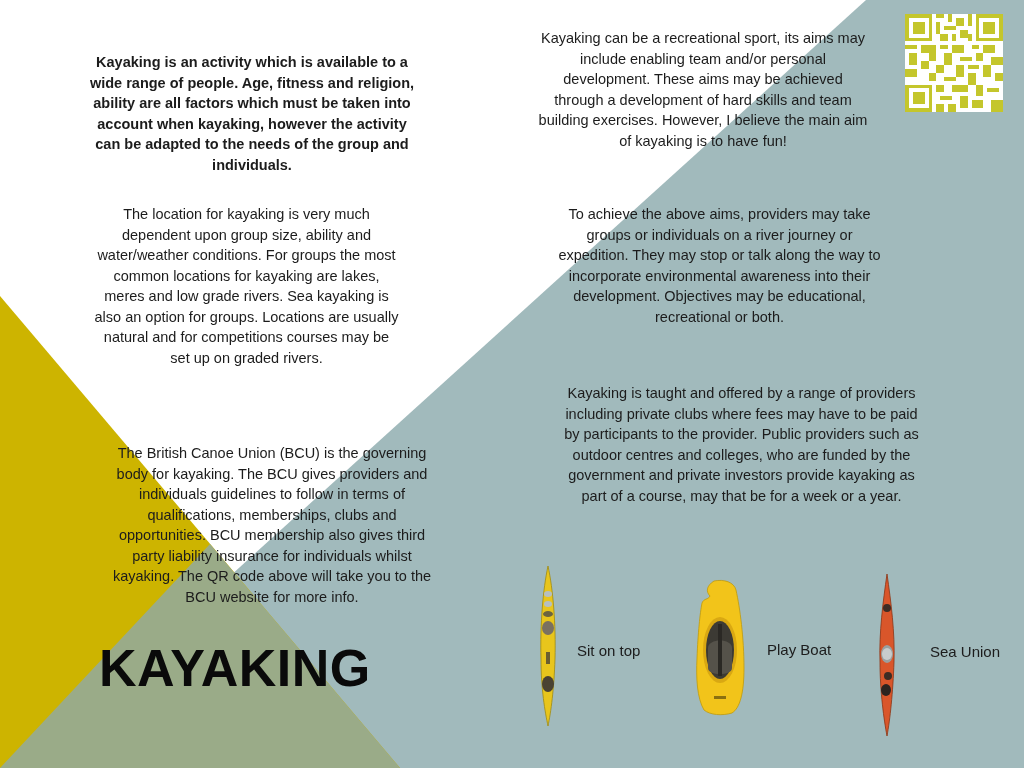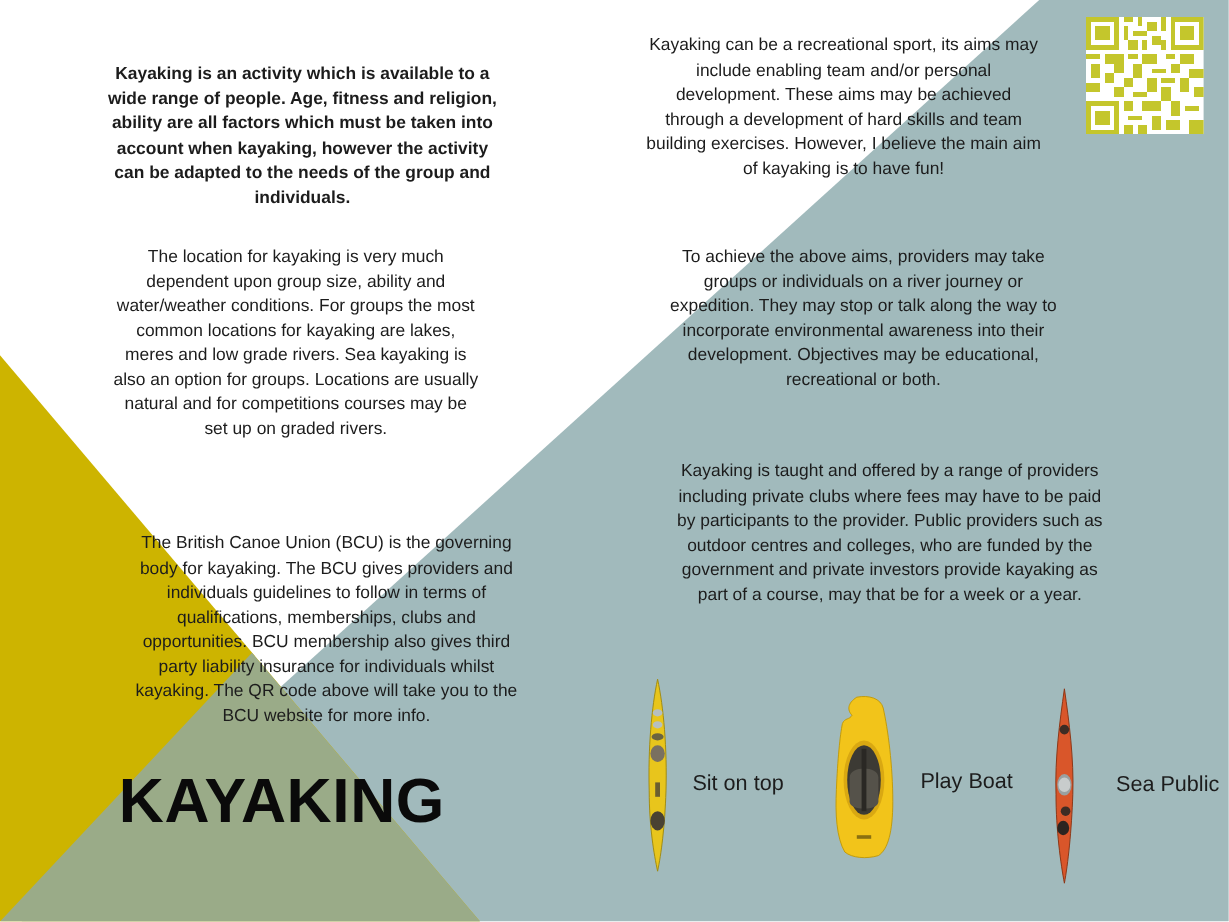--- a/index.html
+++ b/index.html
@@ -2,21 +2,21 @@
 <html><head>
 <meta charset="utf-8">
 <style>
   html, body { margin:0; padding:0; }
   body { width:1024px; height:768px; position:relative; overflow:hidden; background:#ffffff; font-family:"Liberation Sans", "DejaVu Sans", sans-serif; color:#1a1a1a; }
   .bg { position:absolute; left:0; top:0; width:1024px; height:768px; }
   .txt { position:absolute; font-size:14.5px; line-height:20.5px; color:#1c1c1c; margin:0;text-align:center; }
   .title { position:absolute; left:99px; top:635px; font-size:52px; font-weight:bold; letter-spacing:0.5px; color:#0a0a0a; margin:0; line-height:66px; }
   .qr { position:absolute; left:905px; top:14px; width:98px; height:98px; }
   .kayak { position:absolute; }
-  .label { position:absolute; font-size:18px; color:#1c1c1c; }
+  .label { position:absolute; font-size:15px; color:#1c1c1c; }
 </style>
 </head>
 <body>
 
 <svg class="bg" viewBox="0 0 1024 768" width="1024" height="768">
   <polygon points="866,0 1024,0 1024,768 18,768" fill="#a1babc"></polygon>
   <polygon points="0,296 400,768 0,768" fill="#cdb400"></polygon>
   <polygon points="0,768 400,768 210,544" fill="#9aab88"></polygon>
 </svg>
 
@@ -115,13 +115,13 @@
 <span class="label" style="left:767px; top:641px;">Play Boat</span>
 
 <svg class="kayak" style="left:875px; top:572px;" width="24" height="166" viewBox="0 0 24 166">
   <path d="M12,2 C16,30 20,60 19,90 C18,120 15,148 12,164 C9,148 5,120 5,90 C4,60 8,30 12,2 Z" fill="#d9562a" stroke="#8a3414" stroke-width="0.8"></path>
   <ellipse cx="12" cy="36" rx="4" ry="4" fill="#3e2c24"></ellipse>
   <ellipse cx="12" cy="82" rx="6" ry="9" fill="#9aa0a0"></ellipse>
   <ellipse cx="12" cy="82" rx="5" ry="6" fill="#c8cccc"></ellipse>
   <ellipse cx="13" cy="104" rx="4" ry="4" fill="#3e2c24"></ellipse>
   <ellipse cx="11" cy="118" rx="5" ry="6" fill="#2c2420"></ellipse>
 </svg>
-<span class="label" style="left:930px; top:643px;">Sea Public</span>
+<span class="label" style="left:930px; top:643px;">Sea Union</span>
 
 </body></html>

